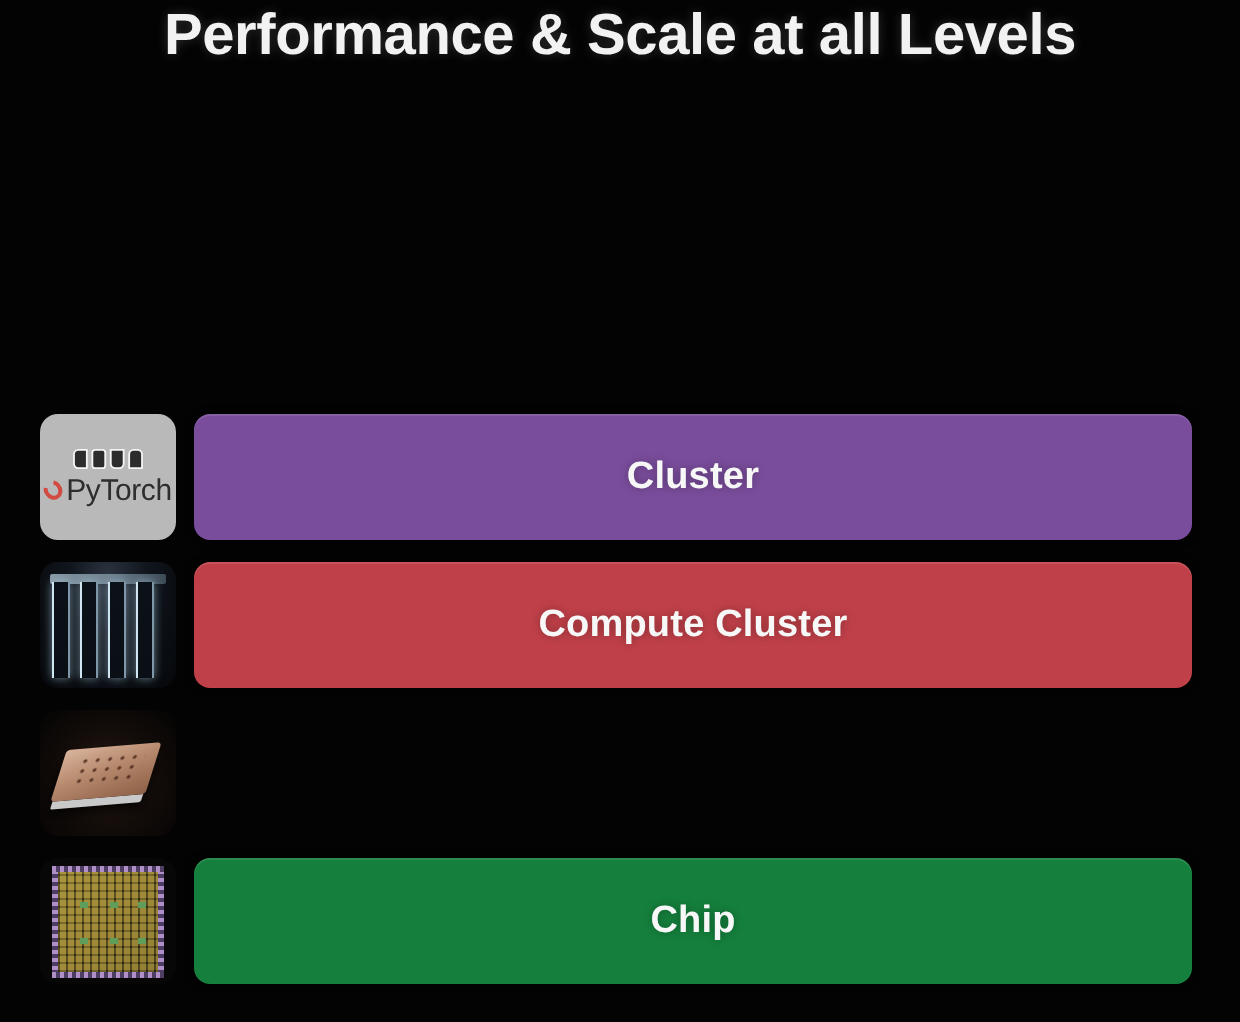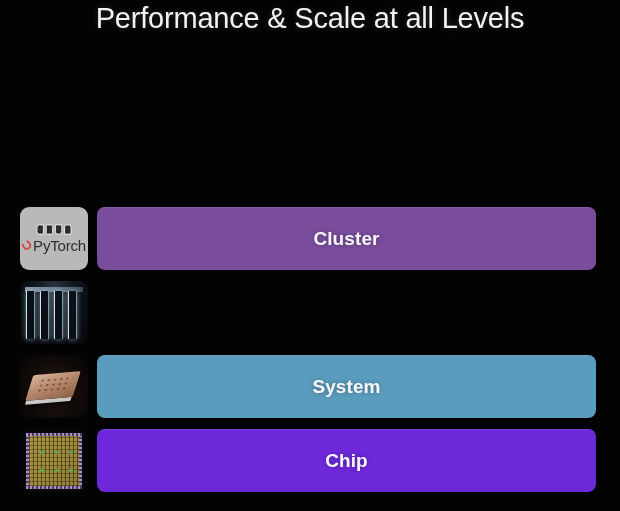--- a/index.html
+++ b/index.html
@@ -23,21 +23,21 @@
 
   
   .title {
     position: absolute;
     top: 2px;
     left: 0;
     width: 620px;
     text-align: center;
     color: #f2f2f2;
     font-size: 29px;
-    font-weight: 400;
+    font-weight: 700;
     letter-spacing: -0.2px;
     text-shadow: 0 0 6px rgba(255,255,255,0.18);
     white-space: nowrap;
   }
 
   
   .stack {
     position: absolute;
     left: 0;
     top: 207px;
@@ -247,41 +247,41 @@
     </div>
 
     <div class="row">
       <div class="thumb thumb-cabinets">
         <div class="hdr"></div>
         <div class="cab" style="left:6px"></div>
         <div class="cab" style="left:20px"></div>
         <div class="cab" style="left:34px"></div>
         <div class="cab" style="left:48px"></div>
       </div>
+      <div class="bar" style="background:#c04049">
+        <span class="bar-label">Compute Cluster</span>
+      </div>
     </div>
 
     <div class="row">
       <div class="thumb thumb-system">
         <div class="tray"></div>
-      </div>
-      <div class="bar" style="background:#5a9cbd">
-        <span class="bar-label">System</span>
       </div>
     </div>
 
     <div class="row">
       <div class="thumb thumb-chip">
         <div class="die">
           <span class="die-dot" style="left:11px;top:15px"></span>
           <span class="die-dot" style="left:26px;top:15px"></span>
           <span class="die-dot" style="left:40px;top:15px"></span>
           <span class="die-dot" style="left:11px;top:33px"></span>
           <span class="die-dot" style="left:26px;top:33px"></span>
           <span class="die-dot" style="left:40px;top:33px"></span>
         </div>
       </div>
-      <div class="bar" style="background:#6d28d9">
+      <div class="bar" style="background:#15803d">
         <span class="bar-label">Chip</span>
       </div>
     </div>
 
   </div>
 </div>
 
 </body></html>

